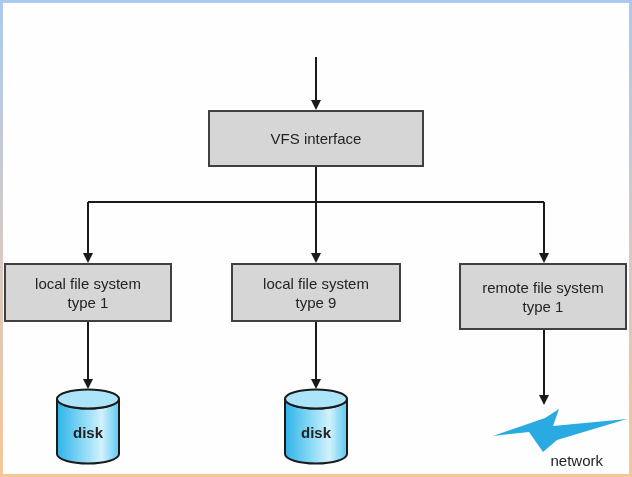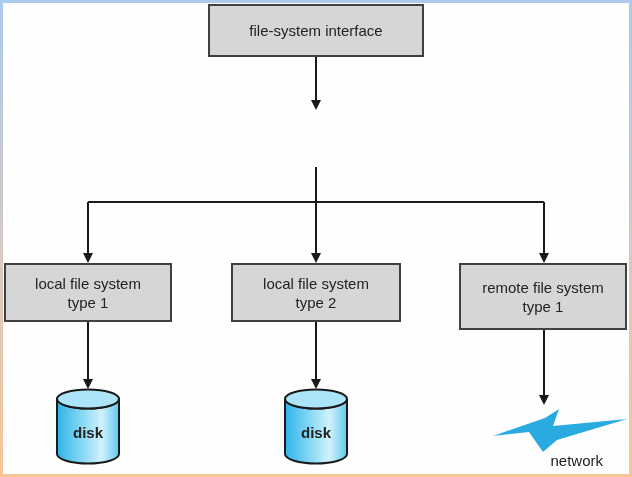--- a/index.html
+++ b/index.html
@@ -70,33 +70,33 @@
         <polygon points="308,97 318,97 313,107"></polygon>
         <polygon points="308,250 318,250 313,260"></polygon>
         <polygon points="80,250 90,250 85,260"></polygon>
         <polygon points="536,250 546,250 541,260"></polygon>
         <polygon points="80,376 90,376 85,386"></polygon>
         <polygon points="308,376 318,376 313,386"></polygon>
         <polygon points="536,392 546,392 541,402"></polygon>
       </g>
     </svg>
 
-    <div class="node node-top">
-      <span>file-system interface</span>
+
+    <div class="node node-vfs">
+      <span>VFS interface</span>
     </div>
-
 
     <div class="node node-local1">
       <span>local file system</span>
       <span>type 1</span>
     </div>
 
     <div class="node node-local2">
       <span>local file system</span>
-      <span>type 2</span>
+      <span>type 9</span>
     </div>
 
     <div class="node node-remote1">
       <span>remote file system</span>
       <span>type 1</span>
     </div>
 
     <svg class="disk-svg disk-left" viewBox="0 0 66 78" xmlns="http://www.w3.org/2000/svg">
       <defs>
         <linearGradient id="d1grad" x1="0" y1="0" x2="1" y2="0">

